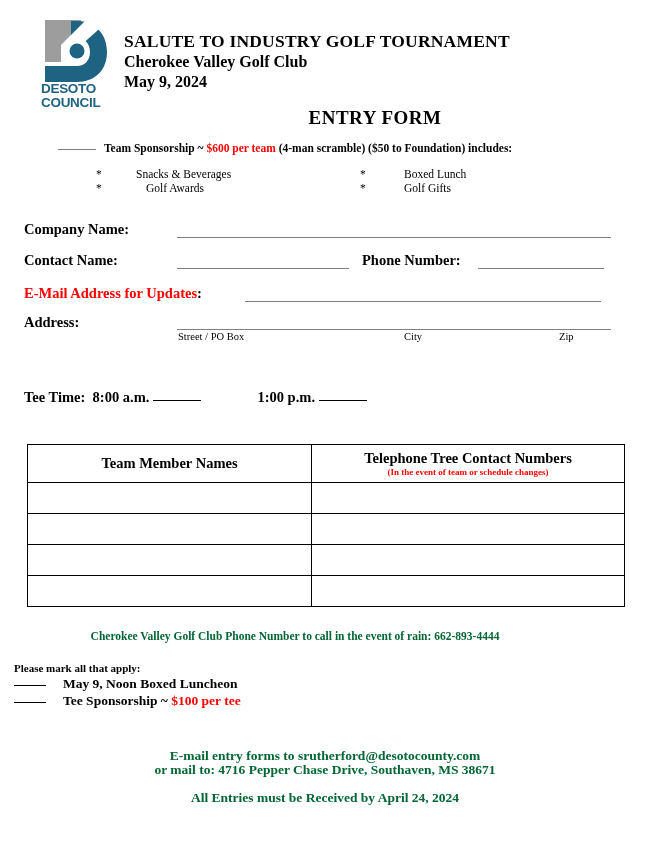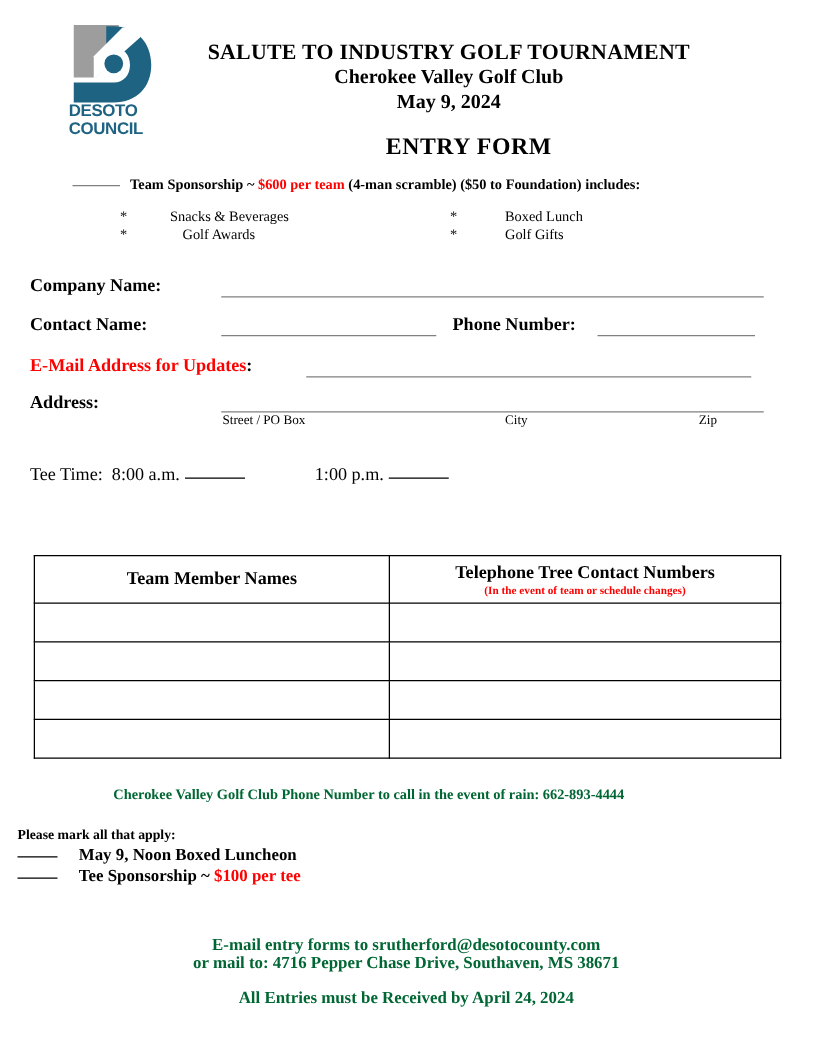--- a/index.html
+++ b/index.html
@@ -14,21 +14,21 @@
     font-family: "Liberation Serif", serif;
     color: #000000;
     overflow: hidden;
   }
 
   .page { position: relative; width: 650px; height: 841px; }
 
   
   .logo {
     position: absolute;
-    left: 55px;
+    left: 41px;
     top: 18px;
     width: 70px;
     height: 92px;
   }
   .logo-mark {
     position: absolute;
     left: 0; top: 0;
     width: 70px; height: 66px;
   }
   .logo-text {
@@ -42,23 +42,23 @@
     font-size: 13.5px;
     line-height: 13.5px;
     letter-spacing: -0.3px;
     color: #1F6383;
   }
   .logo-text div { white-space: nowrap; }
 
   
   .hdr {
     position: absolute;
-    left: 114px;
+    left: 124px;
     width: 490px;
-    text-align: center;
+    text-align: left;
     font-weight: bold;
     white-space: nowrap;
   }
   .hdr-1 { top: 31px; font-size: 17.5px; letter-spacing: 0.2px; }
   .hdr-2 { top: 53px; font-size: 16px; }
   .hdr-3 { top: 73px; font-size: 16px; }
 
   .entry-form {
     position: absolute;
     left: 130px;
@@ -110,23 +110,23 @@
   .sublabel {
     position: absolute;
     font-size: 10.5px;
     white-space: nowrap;
   }
 
   
   .tee {
     position: absolute;
     left: 24px;
-    top: 372px;
+    top: 389px;
     font-size: 14.5px;
-    font-weight: normal;
+    font-weight: bold;
     white-space: nowrap;
   }
   .blank-t {
     display: inline-block;
     width: 48px;
     border-bottom: 1.4px solid #000000;
     margin: 0 4px;
     vertical-align: 1px;
   }
   .gap-t { display: inline-block; width: 52px; }

